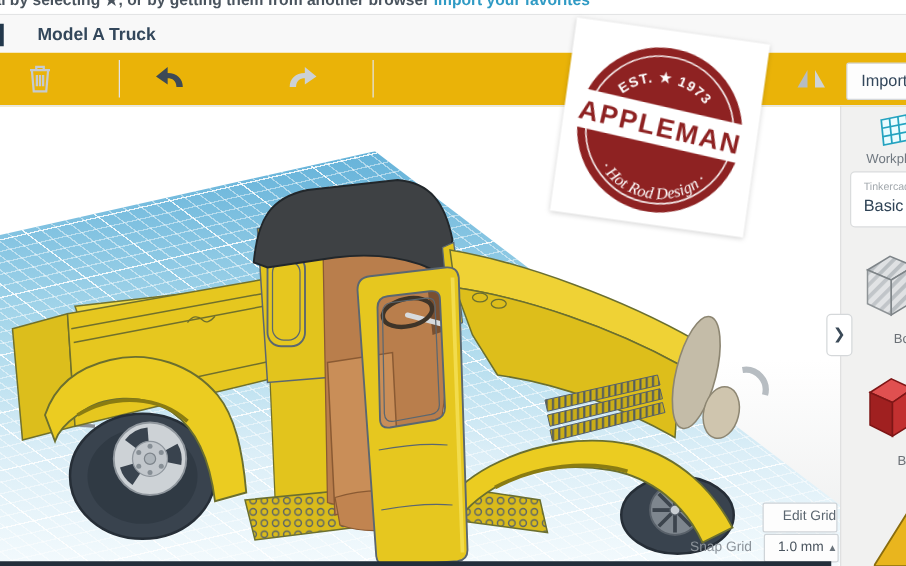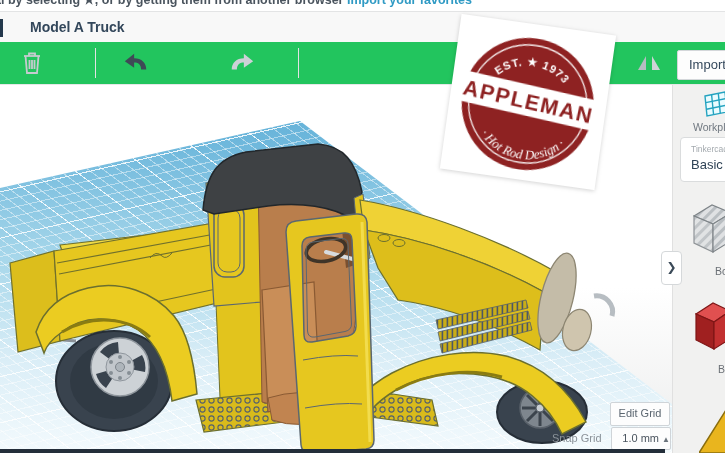--- a/index.html
+++ b/index.html
@@ -12,39 +12,39 @@
   .top-strip{position:absolute;left:0;top:0;width:725px;height:11px;background:#fff;overflow:hidden;z-index:6;}
   .top-strip .txt{position:absolute;left:-6px;top:-8px;font-size:12.5px;font-weight:bold;color:#4a545e;white-space:nowrap;}
   .top-strip .lnk{color:#2f9ac4;}
   
   .header{position:absolute;left:0;top:11px;width:725px;height:31px;background:#f8f8f8;border-top:1px solid #e3e4e5;box-sizing:border-box;z-index:5;}
   .logo-edge{position:absolute;left:0;top:7px;width:3px;height:18px;background:#23384c;}
   .doc-title{position:absolute;left:30px;top:7px;font-size:14px;font-weight:bold;color:#33475b;}
   
   .switcher{position:absolute;right:0;top:13px;height:34px;z-index:8;}
   
-  .toolbar{position:absolute;left:0;top:42px;width:725px;height:43px;background:#22c55e;border-bottom:1px solid #e6e7e8;box-sizing:border-box;z-index:4;}
+  .toolbar{position:absolute;left:0;top:42px;width:725px;height:43px;background:#eab308;border-bottom:1px solid #e6e7e8;box-sizing:border-box;z-index:4;}
   .tb-divider{position:absolute;top:6px;width:1px;height:30px;background:#e2e3e4;}
   .tb-ico{position:absolute;top:8px;width:28px;height:26px;}
   .import-btn{position:absolute;left:677px;top:8px;width:62px;height:30px;background:#fdfdfd;border:1px solid #d4d7da;border-radius:2px;font-size:13px;color:#33475b;text-align:left;padding:6px 0 0 11px;box-sizing:border-box;}
   
   .canvas{position:absolute;left:0;top:85px;width:672px;height:368px;background:linear-gradient(180deg,#ffffff 55%,#eceded 100%);overflow:hidden;z-index:1;}
   .workplane{
     position:absolute;left:0;top:-85px;width:672px;height:453px;
     clip-path:polygon(0 188px,300px 121px,672px 404px,672px 453px,0 453px);
     background:
       repeating-linear-gradient(37deg,rgba(255,255,255,.75) 0 1px,rgba(255,255,255,0) 1px 45px),
       repeating-linear-gradient(-13deg,rgba(255,255,255,.75) 0 1px,rgba(255,255,255,0) 1px 45px),
       repeating-linear-gradient(37deg,rgba(255,255,255,.45) 0 1px,rgba(255,255,255,0) 1px 9px),
       repeating-linear-gradient(-13deg,rgba(255,255,255,.45) 0 1px,rgba(255,255,255,0) 1px 9px),
       linear-gradient(180deg,#3d9aca 0%,#6fb8dc 32%,#a9d8eb 58%,#dbeef7 80%,#f3fafd 100%);
   }
   .truck-svg{position:absolute;left:0;top:0;}
   
-  .edit-grid{position:absolute;left:610px;top:317px;width:58px;height:22px;background:#fdfdfd;border:1px solid #cfd4d8;border-radius:2px;font-size:11px;color:#5b6670;text-align:center;line-height:21px;}
+  .edit-grid{position:absolute;left:610px;top:317px;width:58px;height:22px;background:#fdfdfd;border:1px solid #cfd4d8;border-radius:2px;font-size:11px;color:#5b6670;text-align:right;line-height:21px;}
   .snap-label{position:absolute;left:552px;top:347px;width:55px;font-size:11px;color:#8b9299;}
   .snap-btn{position:absolute;left:611px;top:342px;width:58px;height:21px;background:#fdfdfd;border:1px solid #cfd4d8;border-radius:2px;font-size:11px;color:#4a545e;text-align:right;line-height:20px;}
   .snap-btn .car{font-size:8px;color:#6b747c;}
   .bottom-bar{position:absolute;left:0;top:364px;width:665px;height:4px;background:#232e3a;}
   
   .chevron-btn{position:absolute;left:661px;top:251px;width:19px;height:32px;background:#fff;border:1px solid #d5d8da;border-radius:4px;z-index:7;color:#3b4a58;font-size:12px;text-align:center;line-height:30px;}
   
   .sidebar{position:absolute;left:672px;top:85px;width:53px;height:368px;background:#f1f1f0;border-left:1px solid #e0e0e0;box-sizing:border-box;z-index:3;}
   .wp-ico{position:absolute;left:26px;top:5px;}
   .wp-label{position:absolute;left:20px;top:36px;font-size:10.5px;color:#707880;white-space:nowrap;}

